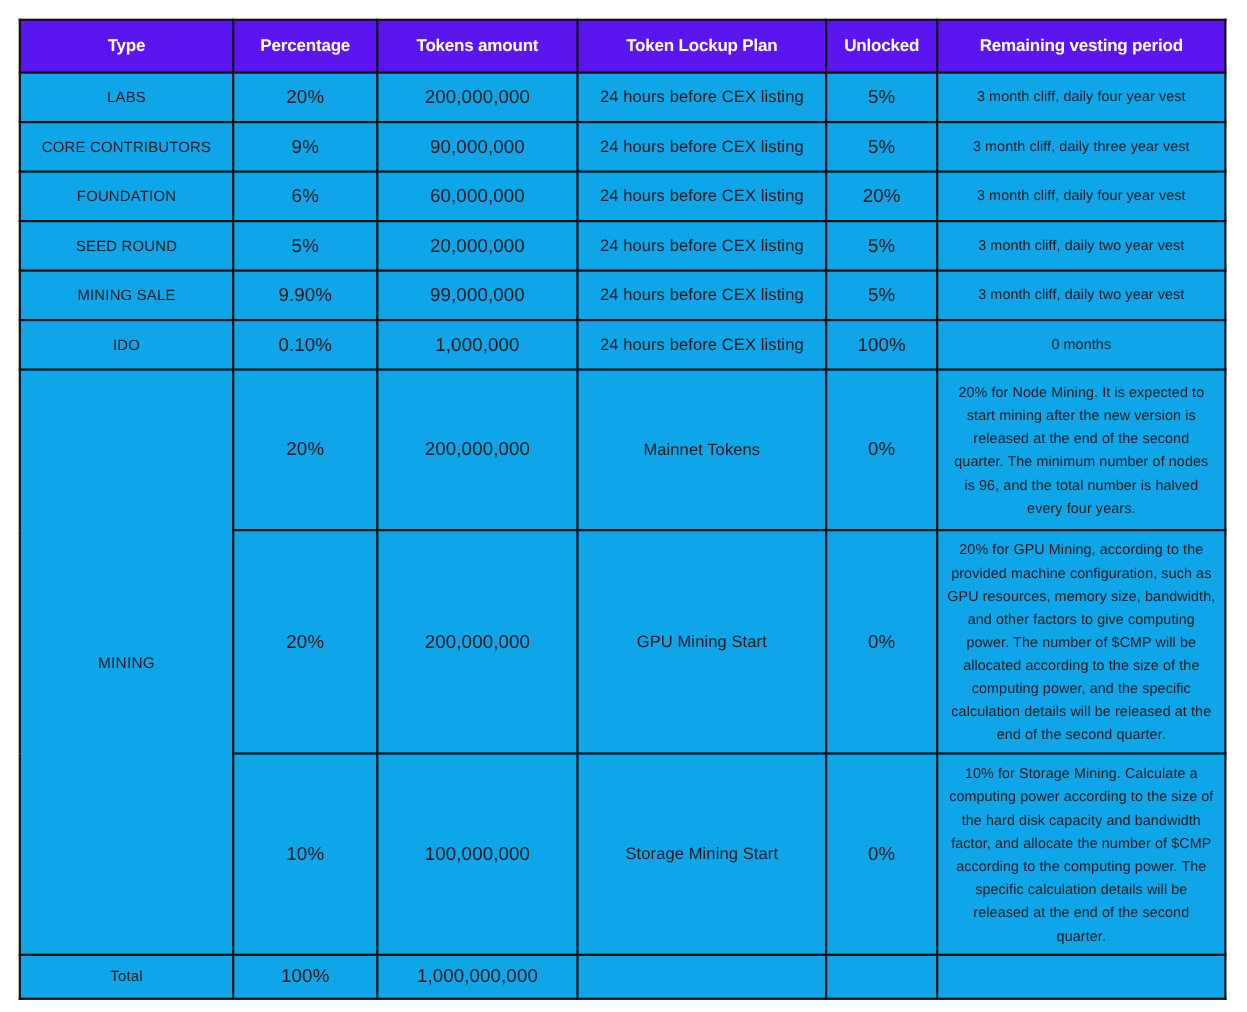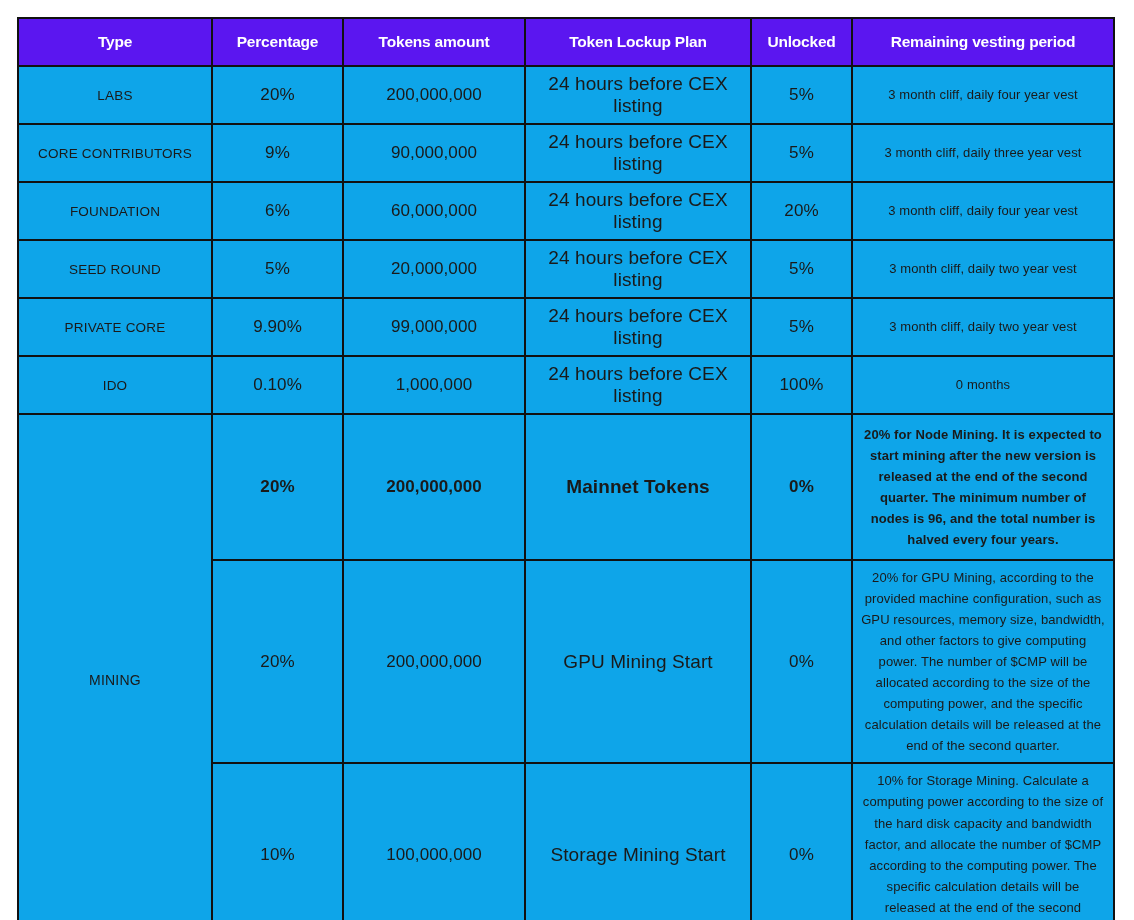--- a/index.html
+++ b/index.html
@@ -69,40 +69,40 @@
     letter-spacing: 0.2px;
   }
 
   td.num-cell,
   td.pct-cell,
   td.unlocked-cell {
     font-size: 17px;
   }
 
   td.plan-cell {
-    font-size: 19px;
+    font-size: 15px;
   }
 
   td.vesting-cell {
     font-size: 13px;
     line-height: 1.55;
   }
 
   td.note-cell {
     font-size: 13px;
     line-height: 1.62;
     padding: 10px 12px;
   }
 
   td.mining-label {
     font-size: 14px;
     letter-spacing: 0.2px;
   }
 
-  tr.mining-row-1 > td.mining-sub { height: 146px; font-weight: bold; }
+  tr.mining-row-1 > td.mining-sub { height: 146px; }
   tr.mining-row-2 > td.mining-sub { height: 169px; }
   tr.mining-row-3 > td.mining-sub { height: 172px; }
   tr.total-row > td { height: 40px; }
 
   
   col.c-type     { width: 194px; }
   col.c-pct      { width: 131px; }
   col.c-tokens   { width: 182px; }
   col.c-plan     { width: 226px; }
   col.c-unlocked { width: 101px; }
@@ -166,21 +166,21 @@
       <tr class="data-row">
         <td class="type-cell">SEED ROUND</td>
         <td class="pct-cell">5%</td>
         <td class="num-cell">20,000,000</td>
         <td class="plan-cell">24 hours before CEX listing</td>
         <td class="unlocked-cell">5%</td>
         <td class="vesting-cell">3 month cliff, daily two year vest</td>
       </tr>
 
       <tr class="data-row">
-        <td class="type-cell">PRIVATE CORE</td>
+        <td class="type-cell">MINING SALE</td>
         <td class="pct-cell">9.90%</td>
         <td class="num-cell">99,000,000</td>
         <td class="plan-cell">24 hours before CEX listing</td>
         <td class="unlocked-cell">5%</td>
         <td class="vesting-cell">3 month cliff, daily two year vest</td>
       </tr>
 
       <tr class="data-row">
         <td class="type-cell">IDO</td>
         <td class="pct-cell">0.10%</td>

